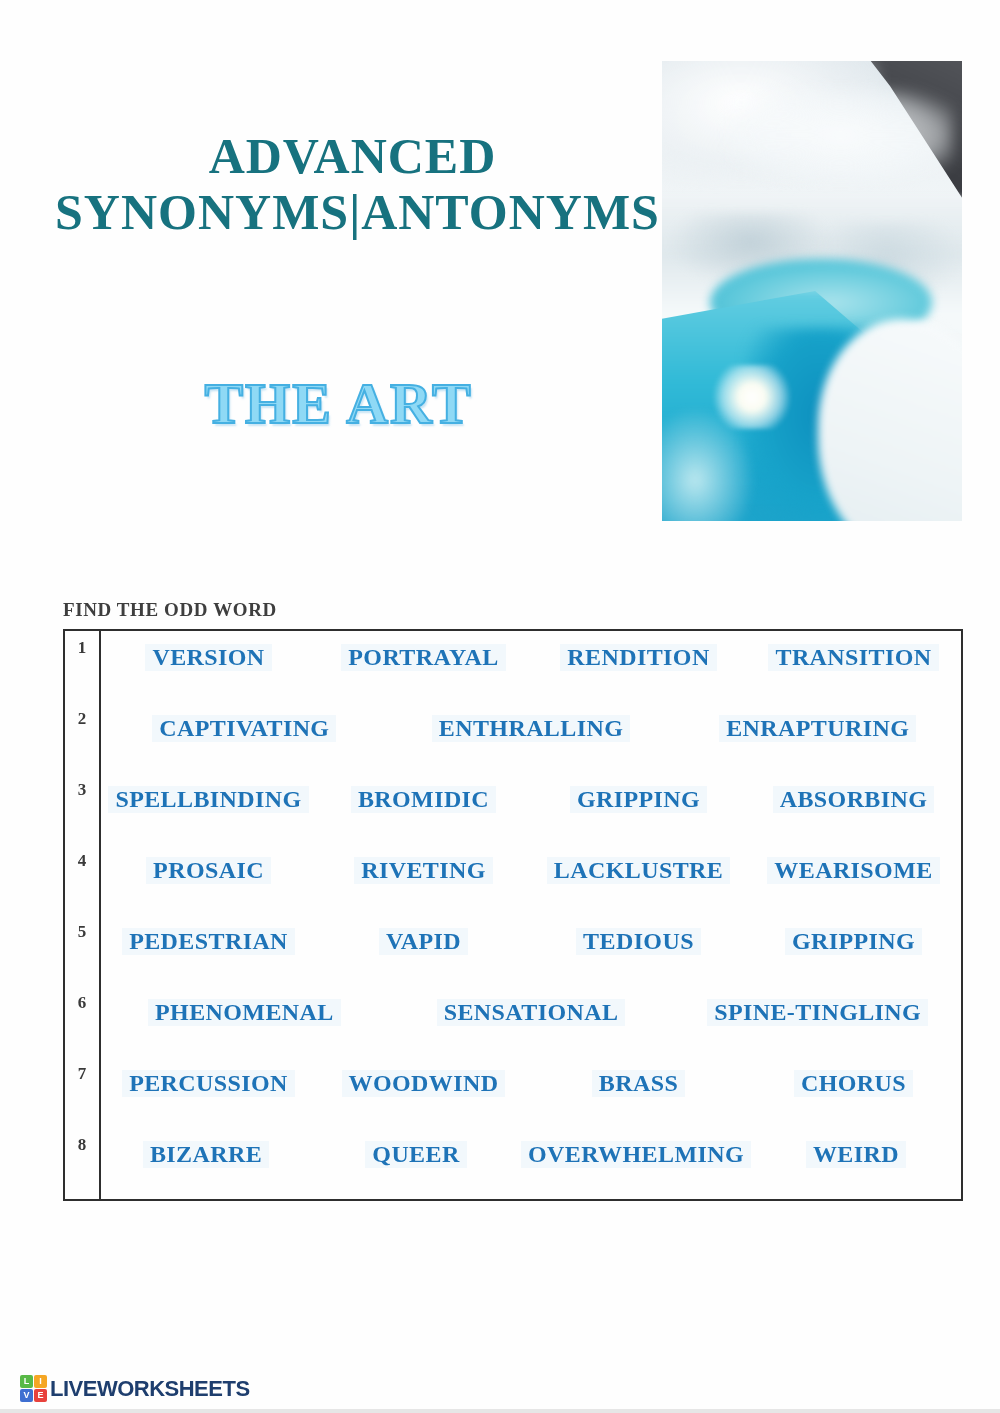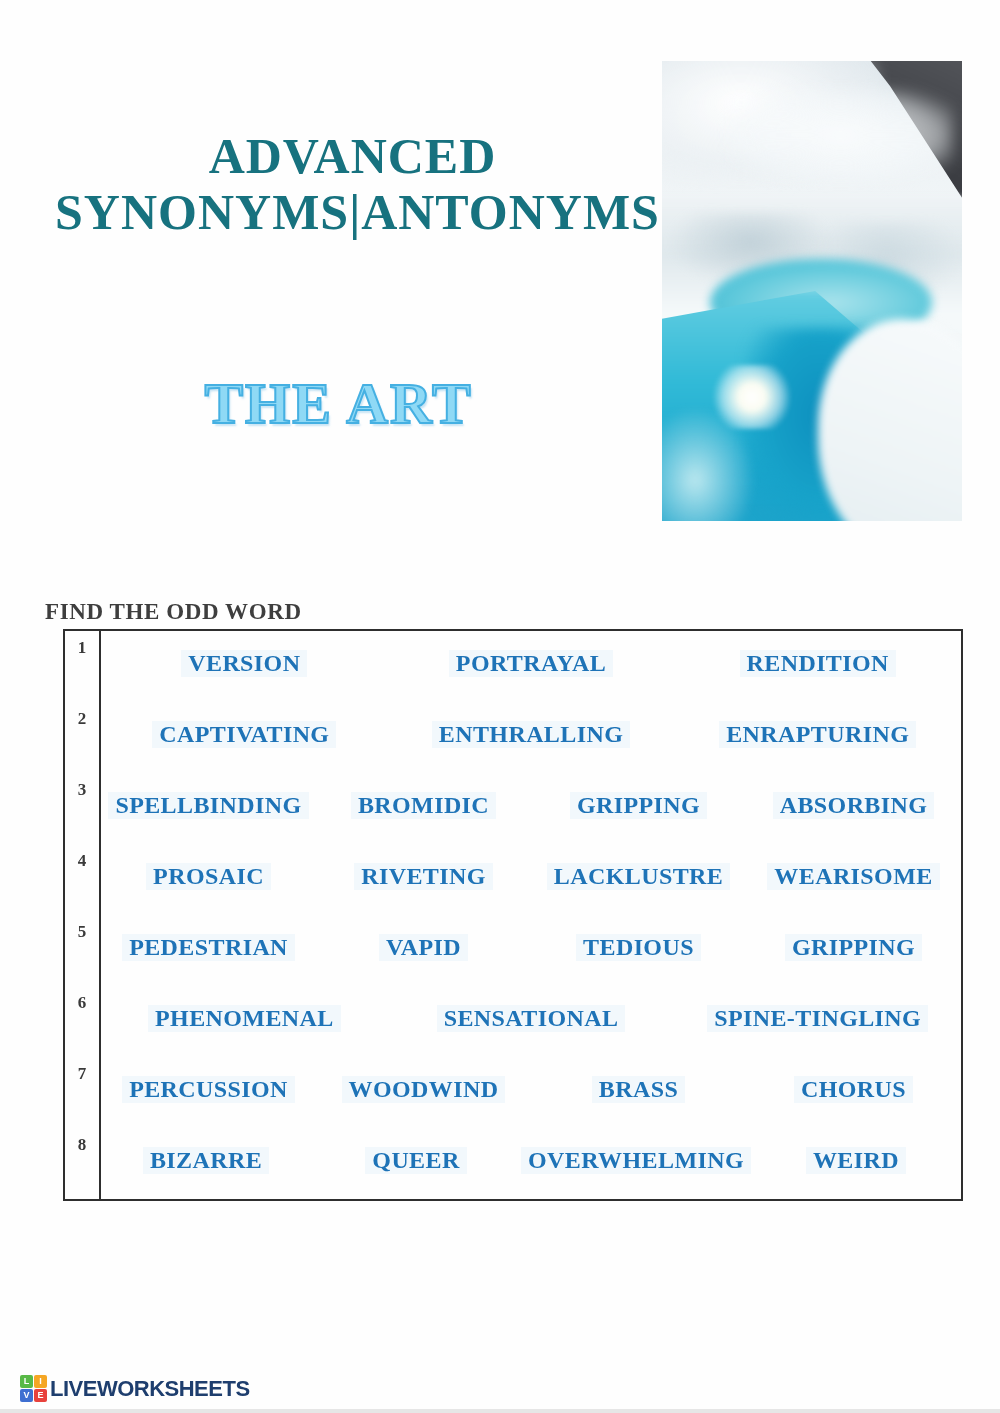--- a/index.html
+++ b/index.html
@@ -91,38 +91,38 @@
     filter:blur(5px);
   }
   .ph-sun{
     top:66%; left:16%; width:28%; height:14%;
     background:radial-gradient(circle at 50% 50%, #ffffff 0%, #fbfcf2 25%, rgba(255,255,255,0.5) 55%, rgba(255,255,255,0) 75%);
     filter:blur(2px);
   }
 
   
   .section-heading{
-    position:absolute; left:45px; top:599px;
-    font-size:23px; font-weight:bold; color:var(--heading-gray);
+    position:absolute; left:63px; top:599px;
+    font-size:19px; font-weight:bold; color:var(--heading-gray);
     letter-spacing:0.6px;
   }
   .odd-table{
     position:absolute; left:63px; top:629px; width:900px; height:572px;
     border:2px solid var(--border-dark);
     box-sizing:border-box;
     display:flex; flex-direction:column;
   }
   .row{flex:1 1 0; display:flex;}
   .num-cell{
     width:36px; flex:0 0 36px;
     border-right:2px solid var(--border-dark);
     text-align:center; padding-top:7px; box-sizing:border-box;
     font-size:17px; font-weight:bold; color:#3a3a3a;
   }
-  .word-cell{flex:1 1 0; text-align:center; padding-top:5px;margin-top:14px;}
+  .word-cell{flex:1 1 0; text-align:center; padding-top:13px;}
   .word{
     display:inline-block; font-size:24px; font-weight:bold;
     color:var(--word-blue); letter-spacing:0.4px;
     background:#f2f8fc; padding:0 7px; cursor:pointer;
   }
 
   
   .footer{
     position:absolute; left:20px; top:1375px;
     display:flex; align-items:center; gap:3px; cursor:pointer;
@@ -173,20 +173,21 @@
   </div>
 
   <div class="section-heading">FIND THE ODD WORD</div>
 
   <div class="odd-table" id="odd-table">
       <div class="row">
     <div class="num-cell">1</div>
   <div class="word-cell"><span class="word">VERSION</span></div>
         <div class="word-cell"><span class="word">PORTRAYAL</span></div>
         <div class="word-cell"><span class="word">RENDITION</span></div>
+        <div class="word-cell"><span class="word">TRANSITION</span></div>
       </div>
       <div class="row">
     <div class="num-cell">2</div>
   <div class="word-cell"><span class="word">CAPTIVATING</span></div>
         <div class="word-cell"><span class="word">ENTHRALLING</span></div>
         <div class="word-cell"><span class="word">ENRAPTURING</span></div>
       </div>
       <div class="row">
     <div class="num-cell">3</div>
   <div class="word-cell"><span class="word">SPELLBINDING</span></div>

